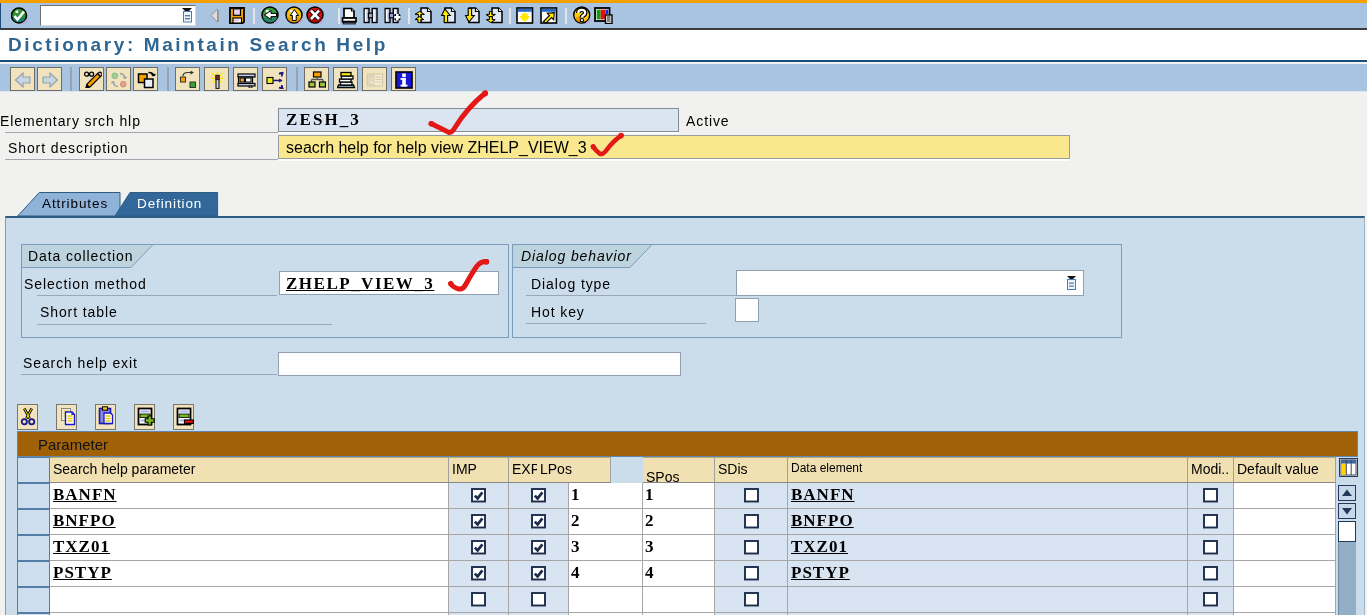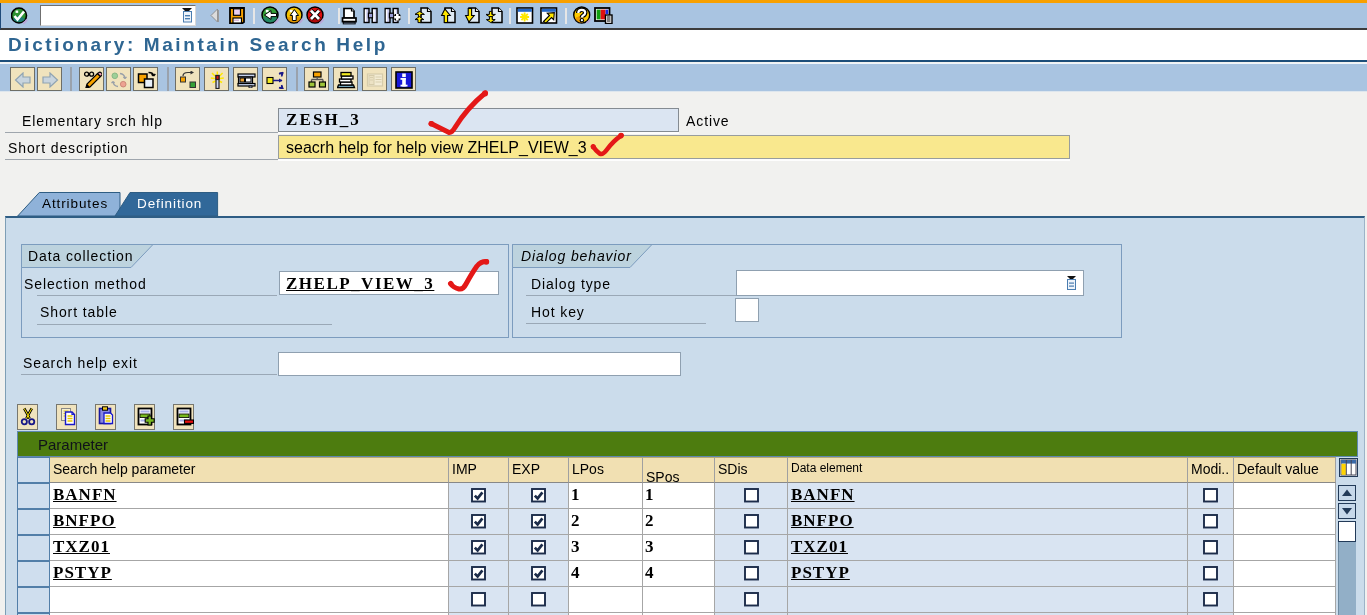--- a/index.html
+++ b/index.html
@@ -244,21 +244,21 @@
       <svg class="abs" style="left:3px;top:3px;" width="18" height="18" viewBox="0 0 18 18">
 <rect x="1" y="1" width="16" height="16" fill="#1818d8" stroke="#000" stroke-width="1.6"></rect>
 <rect x="7.2" y="2.5" width="3.6" height="3.6" fill="#fff"></rect>
 <rect x="7.2" y="7" width="3.6" height="8.5" fill="#fff"></rect>
 <rect x="5.5" y="7" width="5.3" height="1.8" fill="#fff"></rect>
 <rect x="5.5" y="13.7" width="7" height="1.8" fill="#fff"></rect>
 </svg>
     </div>
   </div>
 
-<div class="abs lbl" style="left:22px;top:113px;">Elementary srch hlp</div>
+<div class="abs lbl" style="left:0;top:113px;">Elementary srch hlp</div>
 <div class="abs" style="left:5px;top:132px;width:273px;height:1px;background:#9fa6ad;"></div>
 <div class="abs" style="left:278px;top:108px;width:401px;height:24px;background:#dbe5f2;border:1px solid #848b92;box-shadow:0 2px 0 rgba(255,255,255,0.85);">
   <div class="mono" style="font-size:17px;padding:1px 0 0 7px;letter-spacing:2.1px;">ZESH_3</div>
 </div>
 <div class="abs lbl" style="left:686px;top:113px;">Active</div>
 
 <div class="abs lbl" style="left:8px;top:140px;">Short description</div>
 <div class="abs" style="left:5px;top:159px;width:273px;height:1px;background:#9fa6ad;"></div>
 <div class="abs" style="left:278px;top:135px;width:792px;height:24px;background:#f9e88e;border:1px solid #989d9d;box-shadow:0 2px 0 rgba(255,255,255,0.85);">
   <div style="font-size:16px;padding:3px 0 0 7px;">seacrh help for help view ZHELP_VIEW_3</div>
@@ -348,30 +348,30 @@
 <div class="abs" style="left:173px;top:0px;width:21px;height:26px;background:#f0e3bd;border:1px solid #77776f;">
       <svg class="abs" style="left:2px;top:2px;" width="18" height="20" viewBox="0 0 18 20">
 <rect x="1.5" y="1.5" width="13" height="16" fill="#fff" stroke="#000" stroke-width="1.8"></rect>
 <path d="M 3.5 4.5 h 9 M 3.5 13.5 h 9" stroke="#a8b0e8" stroke-width="2"></path>
 <rect x="3" y="7" width="10" height="3.6" fill="#78b820" stroke="#000" stroke-width="0.8"></rect>
 <rect x="8.5" y="13" width="9" height="3.4" fill="#e81010" stroke="#000" stroke-width="1.1"></rect>
 </svg>
     </div>
   </div>
 
-<div class="abs" style="left:17px;top:431px;width:1341px;height:26px;background:#4d7c0f;border:1px solid #5e88b0;">
+<div class="abs" style="left:17px;top:431px;width:1341px;height:26px;background:#a16207;border:1px solid #5e88b0;">
   <div class="abs" style="left:20px;top:4px;font-size:15px;color:#10121a;">Parameter</div>
 </div>
 
 <div class="abs" id="tblarea" style="left:17px;top:457px;width:1343px;height:158px;">
     <div class="abs" style="left:0px;top:0;width:33px;height:26px;background:#cfdeee;border:1px solid #527ea8;"></div>
 <div class="abs" style="left:33px;top:0;width:399px;height:26px;background:#f1e0b2;border-right:1px solid #a0a0a0;border-bottom:1px solid #888;border-top:1px solid #b8a870;font-size:14px;padding:3px 0 0 3px;overflow:hidden;white-space:nowrap;">Search help parameter</div>
 <div class="abs" style="left:432px;top:0;width:60px;height:26px;background:#f1e0b2;border-right:1px solid #a0a0a0;border-bottom:1px solid #888;border-top:1px solid #b8a870;font-size:14px;padding:3px 0 0 3px;overflow:hidden;white-space:nowrap;">IMP</div>
 <div class="abs" style="left:492px;top:0;width:60px;height:26px;background:#f1e0b2;border-right:1px solid #a0a0a0;border-bottom:1px solid #888;border-top:1px solid #b8a870;font-size:14px;padding:3px 0 0 3px;overflow:hidden;white-space:nowrap;">EXP</div>
-<div class="abs" style="left:552px;top:0;width:74px;height:26px;background:#f1e0b2;border-right:1px solid #a0a0a0;border-bottom:1px solid #888;border-top:1px solid #b8a870;font-size:14px;padding:3px 0 0 3px;overflow:hidden;white-space:nowrap;">LPos</div>
+<div class="abs" style="left:520px;top:0;width:74px;height:26px;background:#f1e0b2;border-right:1px solid #a0a0a0;border-bottom:1px solid #888;border-top:1px solid #b8a870;font-size:14px;padding:3px 0 0 3px;overflow:hidden;white-space:nowrap;">LPos</div>
 <div class="abs" style="left:626px;top:0;width:72px;height:26px;background:#f1e0b2;border-right:1px solid #a0a0a0;border-bottom:1px solid #888;border-top:1px solid #b8a870;font-size:14px;padding:11px 0 0 3px;overflow:hidden;white-space:nowrap;">SPos</div>
 <div class="abs" style="left:698px;top:0;width:73px;height:26px;background:#f1e0b2;border-right:1px solid #a0a0a0;border-bottom:1px solid #888;border-top:1px solid #b8a870;font-size:14px;padding:3px 0 0 3px;overflow:hidden;white-space:nowrap;">SDis</div>
 <div class="abs" style="left:771px;top:0;width:400px;height:26px;background:#f1e0b2;border-right:1px solid #a0a0a0;border-bottom:1px solid #888;border-top:1px solid #b8a870;font-size:12px;padding:3px 0 0 3px;overflow:hidden;white-space:nowrap;">Data element</div>
 <div class="abs" style="left:1171px;top:0;width:46px;height:26px;background:#f1e0b2;border-right:1px solid #a0a0a0;border-bottom:1px solid #888;border-top:1px solid #b8a870;font-size:14px;padding:3px 0 0 3px;overflow:hidden;white-space:nowrap;">Modi..</div>
 <div class="abs" style="left:1217px;top:0;width:102px;height:26px;background:#f1e0b2;border-right:1px solid #a0a0a0;border-bottom:1px solid #888;border-top:1px solid #b8a870;font-size:14px;padding:3px 0 0 3px;overflow:hidden;white-space:nowrap;">Default value</div>
 <div class="abs" style="left:0;top:26px;width:33px;height:26px;background:#cfdeee;border:1px solid #527ea8;"></div>
 <div class="abs" style="left:33px;top:26px;width:399px;height:26px;background:#fff;border-right:1px solid #a6a6a6;border-bottom:1px solid #a6a6a6;overflow:hidden;">
       <div class="mono" style="font-size:17px;padding:2px 0 0 3px;text-decoration:underline;">BANFN</div>
     </div>
 <div class="abs" style="left:432px;top:26px;width:60px;height:26px;background:#d9e4f2;border-right:1px solid #a6a6a6;border-bottom:1px solid #a6a6a6;overflow:hidden;">

